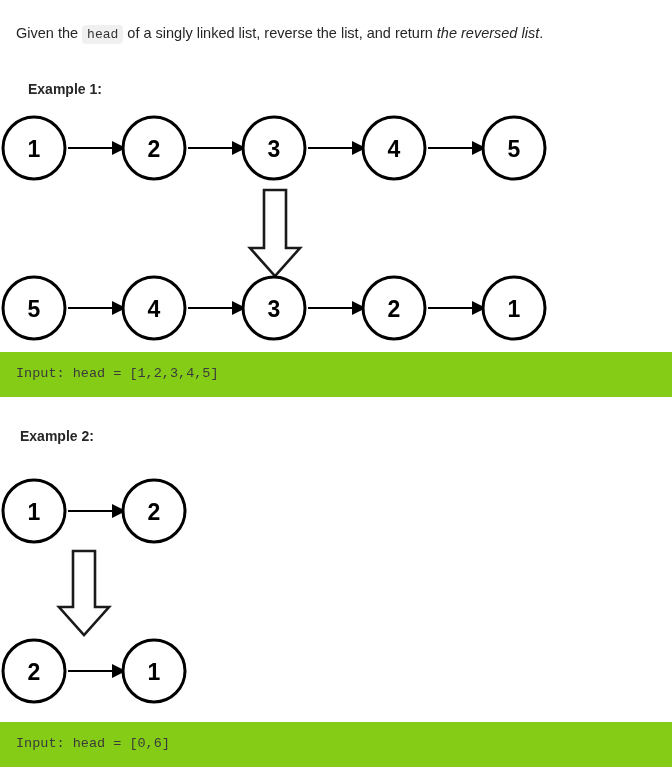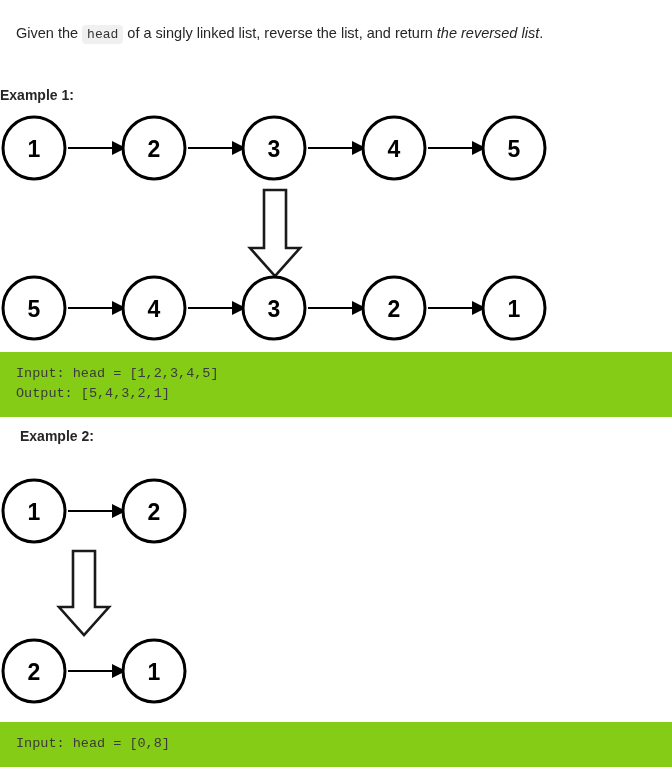--- a/index.html
+++ b/index.html
@@ -47,21 +47,21 @@
 
   
   .example-heading {
     position: absolute;
     left: 0;
     font-size: 14px;
     font-weight: bold;
     color: #262626;
     line-height: 18px;
   }
-  #example-1-heading { top: 86px; }
+  #example-1-heading { top: 80px; padding-left: 28px; }
   #example-2-heading { top: 427px; padding-left: 20px; }
 
   
   .diagram {
     position: absolute;
     left: 0;
   }
   #diagram-1 { top: 108px; }
   #diagram-2 { top: 471px; }
 
@@ -190,21 +190,20 @@
       </g>
       <g>
         <circle class="node-circle" cx="514" cy="200" r="31"></circle>
         <text class="node-label" x="514" y="201">1</text>
       </g>
     </svg>
   </div>
 
   <div class="code-block" id="code-block-1">
     <div class="code-line">Input: head = [1,2,3,4,5]</div>
-    <div class="code-line">Output: [5,4,3,2,1]</div>
   </div>
 
   <div class="example-heading" id="example-2-heading">Example 2:</div>
 
   <div class="diagram" id="diagram-2">
     <svg width="672" height="235" viewBox="0 0 672 235" xmlns="http://www.w3.org/2000/svg">
 
       <g>
         <line class="link-line" x1="68" y1="40" x2="112" y2="40"></line>
         <polygon class="link-head" points="112,33 126,40 112,47"></polygon>
@@ -229,16 +228,16 @@
         <text class="node-label" x="34" y="201">2</text>
       </g>
       <g>
         <circle class="node-circle" cx="154" cy="200" r="31"></circle>
         <text class="node-label" x="154" y="201">1</text>
       </g>
     </svg>
   </div>
 
   <div class="code-block" id="code-block-2">
-    <div class="code-line">Input: head = [0,8]</div>
+    <div class="code-line">Input: head = [0,6]</div>
   </div>
 
 </div>
 
 </body></html>

